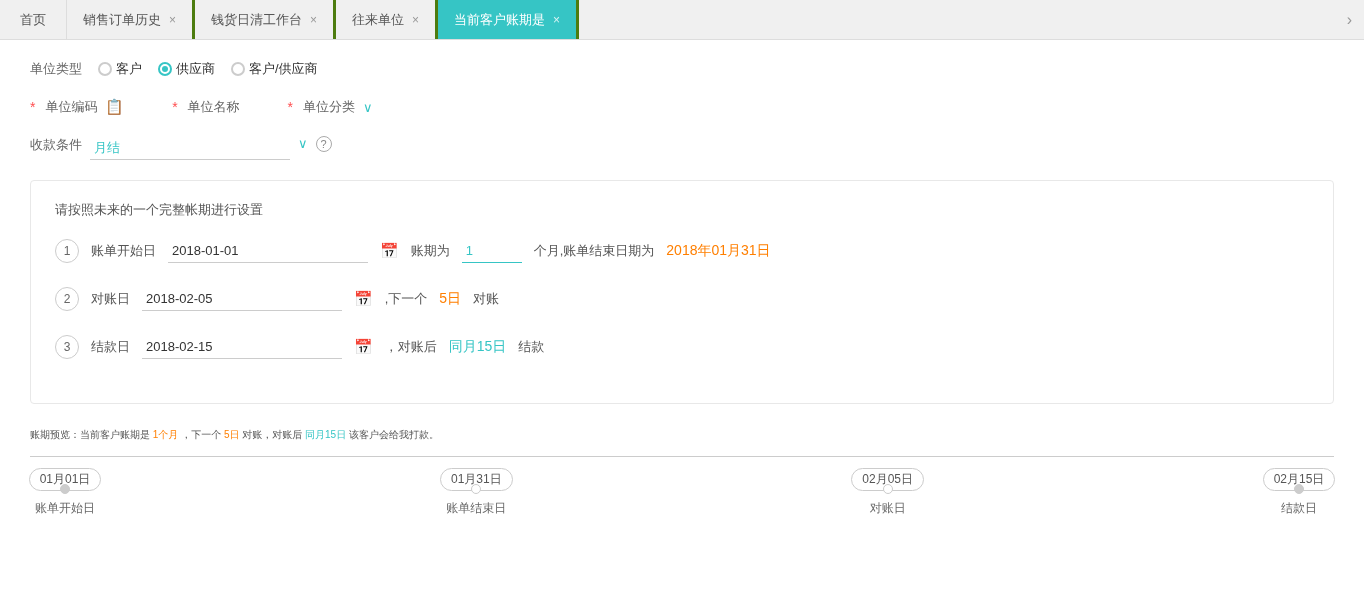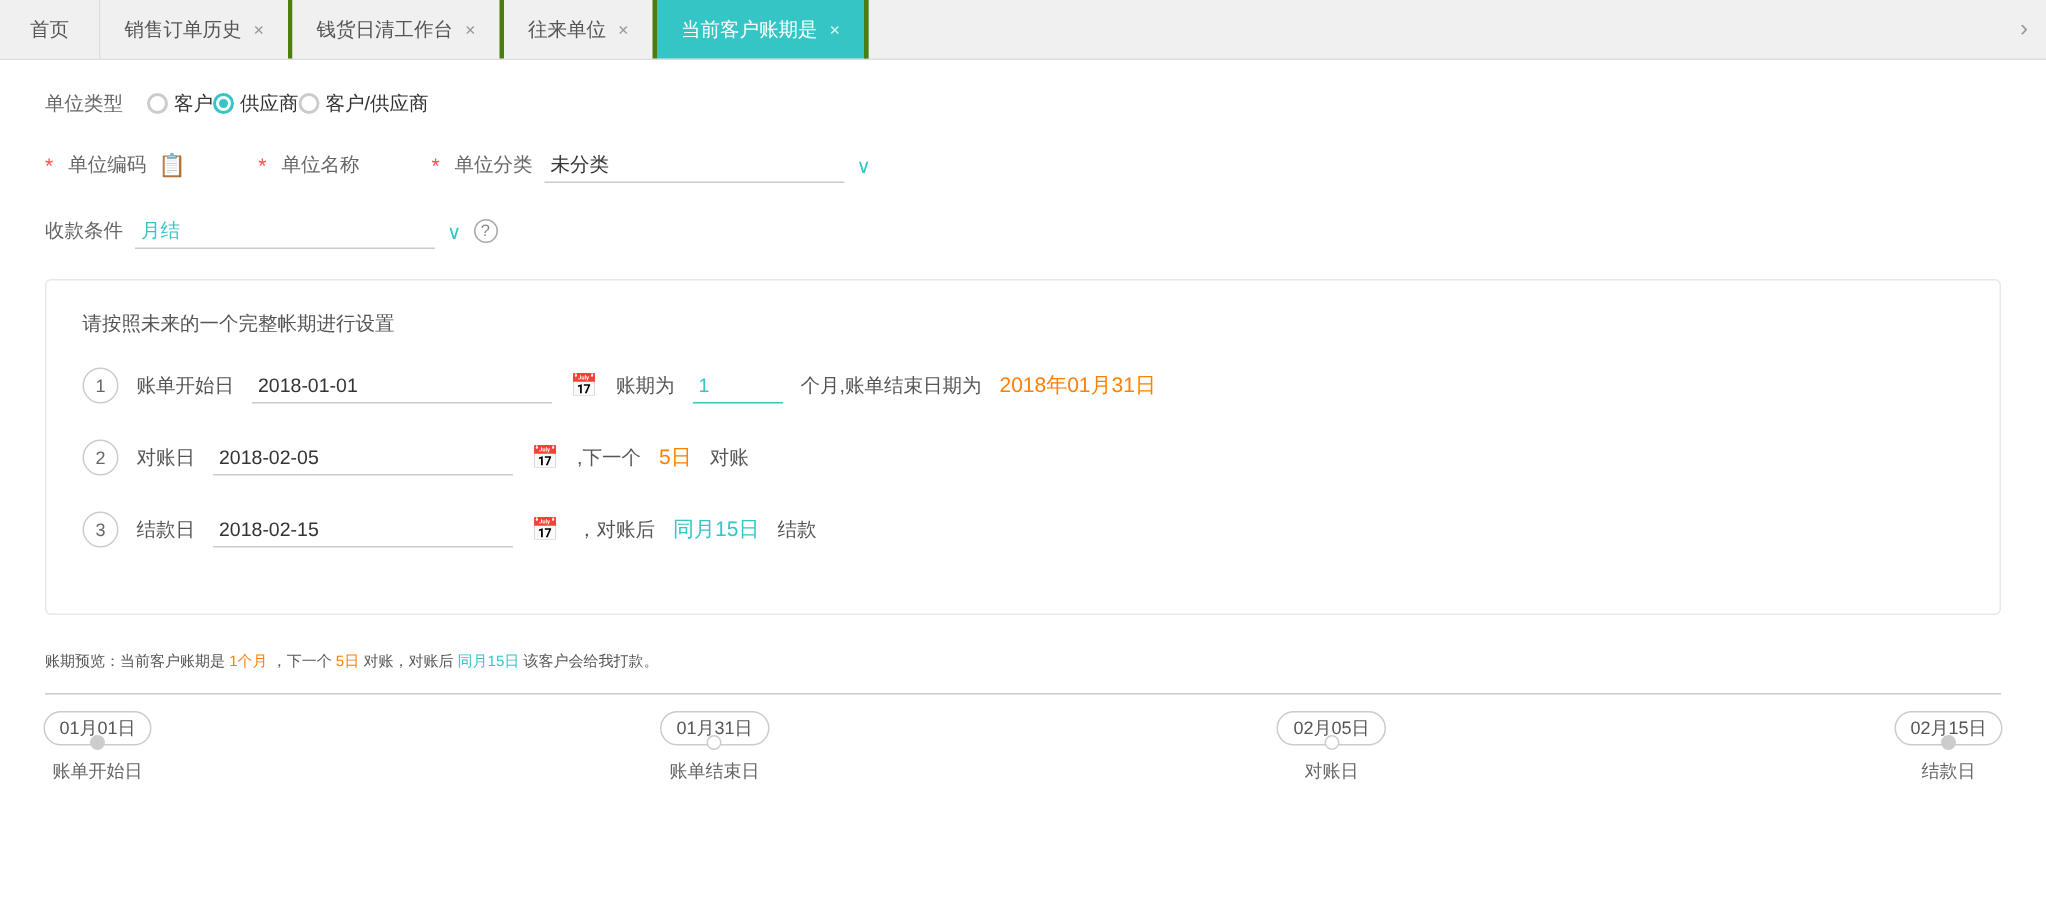--- a/index.html
+++ b/index.html
@@ -54,38 +54,38 @@
     
     .content {
       background: #fff;
       padding: 20px 30px;
       min-height: calc(608px - 40px);
     }
 
     
     .form-row {
       display: flex;
-      align-items: center;
+      align-items: flex-start;
       margin-bottom: 20px;
       flex-wrap: wrap;
       gap: 8px;
     }
     .form-label {
       color: #666;
       font-size: 13px;
       white-space: nowrap;
     }
     .required-star {
       color: #ff4d4f;
       margin-right: 2px;
     }
     .radio-group {
       display: flex;
       align-items: center;
-      gap: 0;
+      gap: 16px;
       margin-left: 8px;
     }
     .radio-item {
       display: flex;
       align-items: center;
       gap: 4px;
       cursor: pointer;
       font-size: 13px;
     }
     .radio-circle {
@@ -322,21 +322,20 @@
       <span class="form-label">单位编码</span>
       <span class="calendar-icon">📋</span>
     </div>
     <div class="field-group">
       <span class="required-star">*</span>
       <span class="form-label">单位名称</span>
     </div>
     <div class="field-group">
       <span class="required-star">*</span>
       <span class="form-label">单位分类</span>
-      <input class="input-field input-medium" type="text" value="未分类" style="">
       <span class="dropdown-icon">∨</span>
     </div>
   </div>
 
   <div class="form-row">
     <span class="form-label">收款条件</span>
     <input class="input-field input-medium" type="text" style="color: rgb(54, 197, 197);" value="月结">
     <span class="dropdown-icon">∨</span>
     <span class="help-icon">?</span>
   </div>

